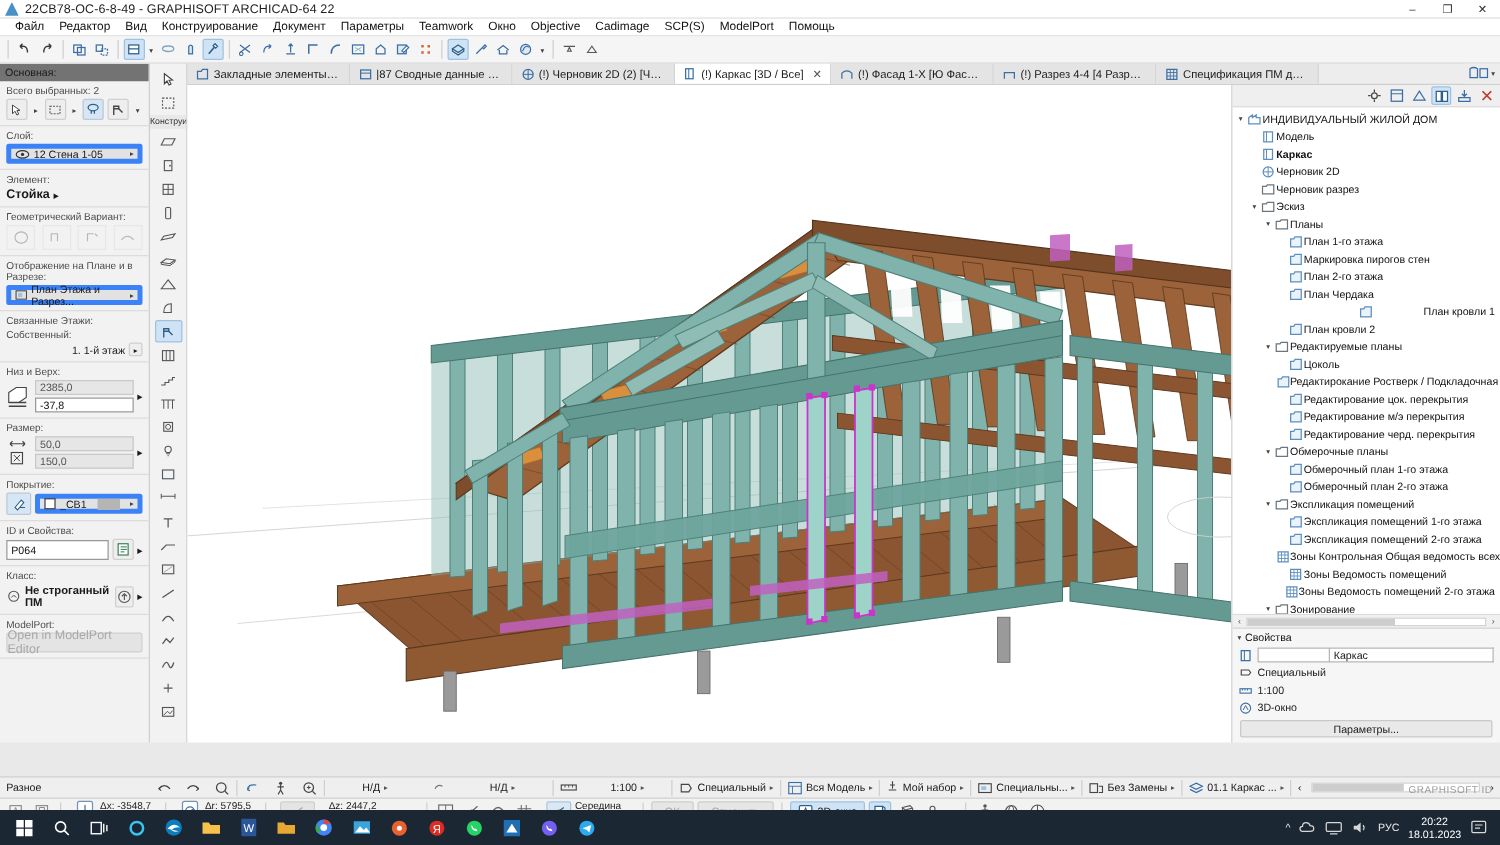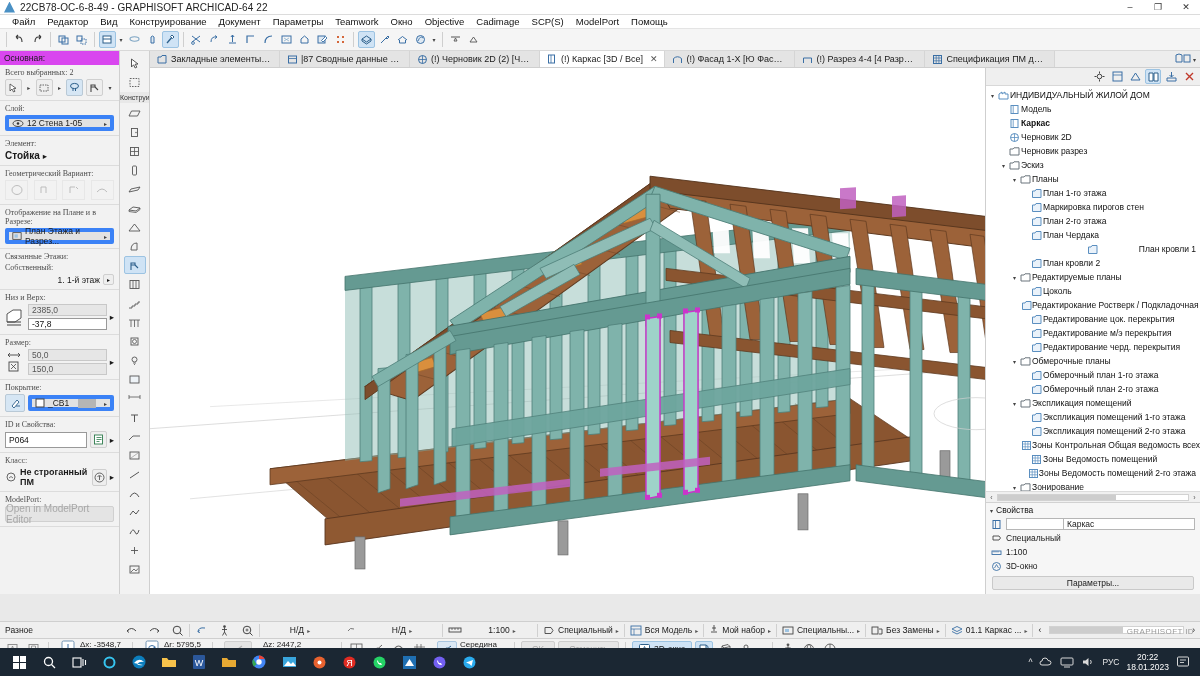--- a/index.html
+++ b/index.html
@@ -46,23 +46,23 @@
          white-space:nowrap; overflow:hidden; color:#1b1b1b; }
   .tab.active { background:#ffffff; }
   .tab .tclose { margin-left:4px; font-size:9px; color:#555; }
   .tabend { margin-left:auto; display:flex; align-items:center; gap:2px; padding:0 4px;
             background:#ededed; }
 
   
   .leftpanel { position:absolute; left:0; top:51px; width:120px; bottom:82px;
                background:#f2f2f2; border-right:1px solid #cfcfcf; overflow:hidden;
                font-size:8.5px; }
-  .lp-head { background:#d946ef; padding:2px 4px; font-size:8.5px; color:#1b1b1b; }
+  .lp-head { background:#737373; padding:2px 4px; font-size:8.5px; color:#1b1b1b; }
   .lp-sect { padding:3px 5px 4px 5px; border-bottom:1px solid #dcdcdc; }
-  .lp-label { font-size:8px; color:#4c4c4c; margin-bottom:2px;font-family:Liberation Serif, serif; }
+  .lp-label { font-size:8px; color:#4c4c4c; margin-bottom:2px; }
   .lp-field { display:flex; align-items:center; gap:3px; background:#e2e2e2;
               border:4px solid #3b82f6; border-radius:2px; height:16px; padding:0 3px; }
   .lp-field .fx { margin-left:auto; font-size:6px; color:#444; }
   .lp-bold { font-weight:bold; font-size:10px; }
   .lp-row { display:flex; align-items:center; gap:3px; margin-top:2px; }
   .geom { display:flex; gap:2px; justify-content:space-between; margin-top:2px; }
   .geom .g { width:23px; height:20px; border:1px solid #dadada; background:#f2f2f2;
              display:flex; align-items:center; justify-content:center; opacity:.42; }
   .inp { flex:1; height:14px; background:#e6e6e6; border:1px solid #c8c8c8;
          font-size:8.5px; color:#555; padding:0 3px; display:flex; align-items:center; }

